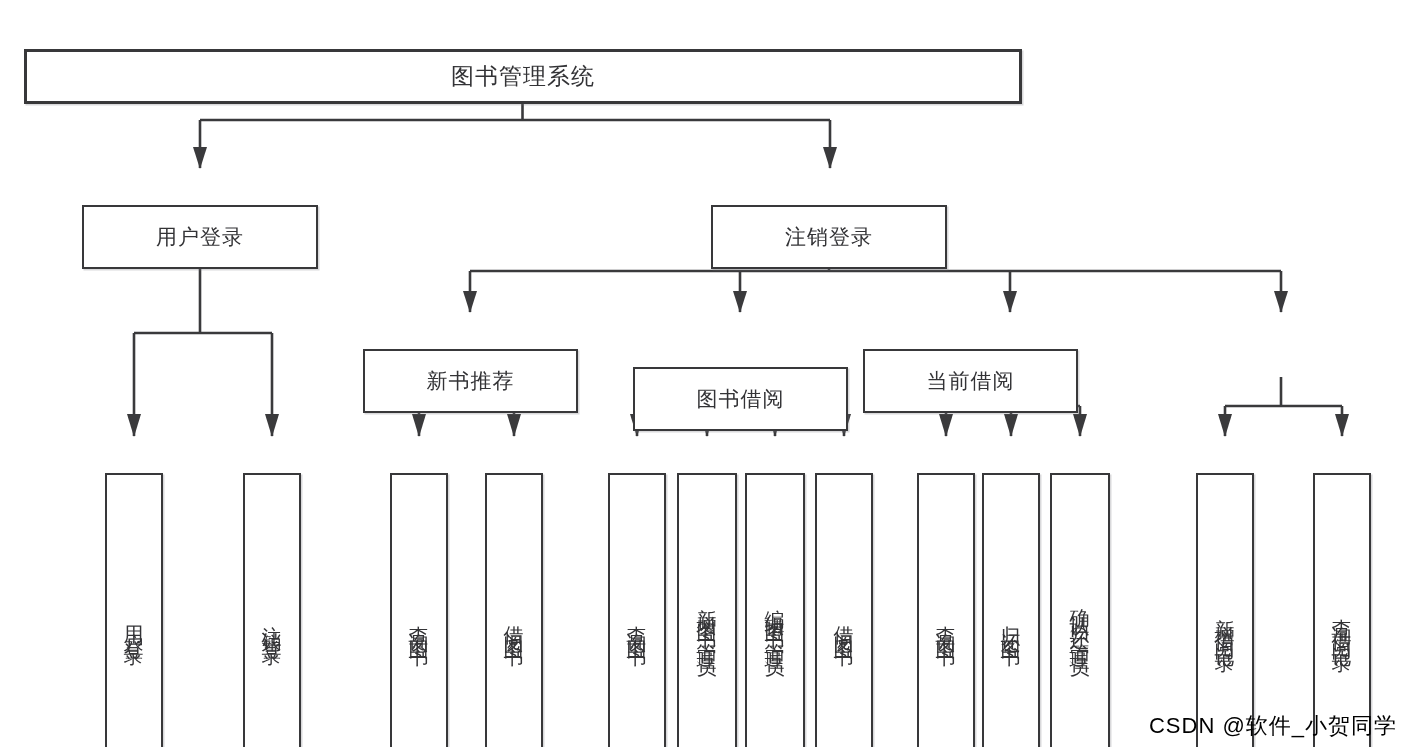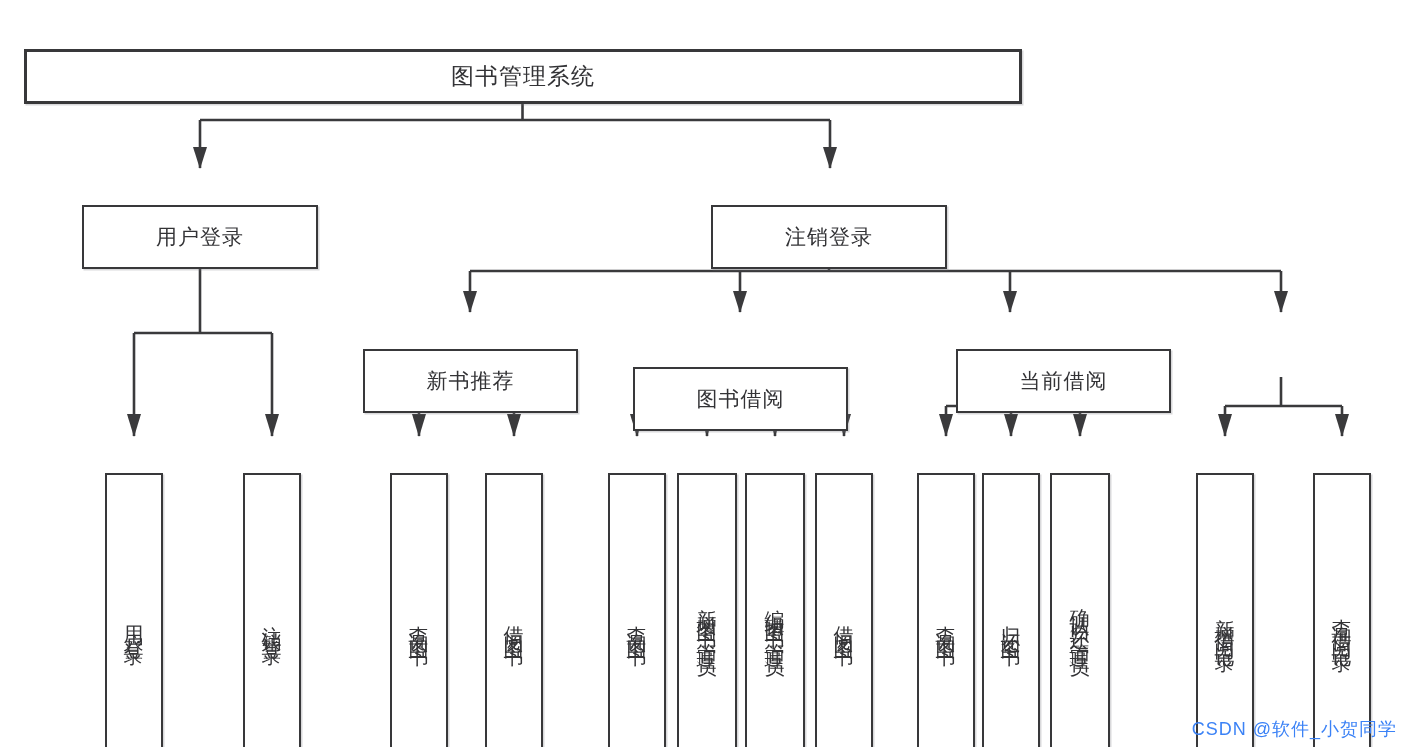--- a/index.html
+++ b/index.html
@@ -53,22 +53,22 @@
     writing-mode: vertical-rl;
     font-size: 20px;
     letter-spacing: 7px;
     line-height: 1;
     padding-top: 6px;
   }
   .watermark {
     position: absolute;
     right: 8px;
     bottom: 6px;
-    color: #3b82f6;
-    font-size: 18px;
+    color: #000000;
+    font-size: 22px;
     letter-spacing: 1px;
     z-index: 5;
     pointer-events: none;
   }
 </style>
 </head>
 <body>
 
 <div class="stage">
 
@@ -148,21 +148,21 @@
     </g>
   </svg>
 
   <div class="node root" style="left:24px; top:13px; width:998px; height:55px;">图书管理系统</div>
 
   <div class="node" style="left:82px; top:169px; width:236px; height:64px;">用户登录</div>
   <div class="node" style="left:711px; top:169px; width:236px; height:64px;">注销登录</div>
 
   <div class="node" style="left:363px; top:313px; width:215px; height:64px;text-align:center;">新书推荐</div>
   <div class="node" style="left:633px; top:331px; width:215px; height:64px;">图书借阅</div>
-  <div class="node" style="left:956px; top:313px; width:215px; height:64px;">当前借阅</div>
+  <div class="node" style="left:863px; top:313px; width:215px; height:64px;">当前借阅</div>
 
   <div class="node vert" style="left:105px; top:437px; width:58px; height:296px;">用户登录</div>
   <div class="node vert" style="left:243px; top:437px; width:58px; height:296px;">注销登录</div>
 
   <div class="node vert" style="left:390px; top:437px; width:58px; height:296px;">查询图书</div>
   <div class="node vert" style="left:485px; top:437px; width:58px; height:296px;">借阅图书</div>
 
   <div class="node vert" style="left:608px; top:437px; width:58px; height:296px;">查询图书</div>
   <div class="node vert" style="left:677px; top:437px; width:60px; height:296px;">新增图书（管理员）</div>
   <div class="node vert" style="left:745px; top:437px; width:60px; height:296px;">编辑图书（管理员）</div>

